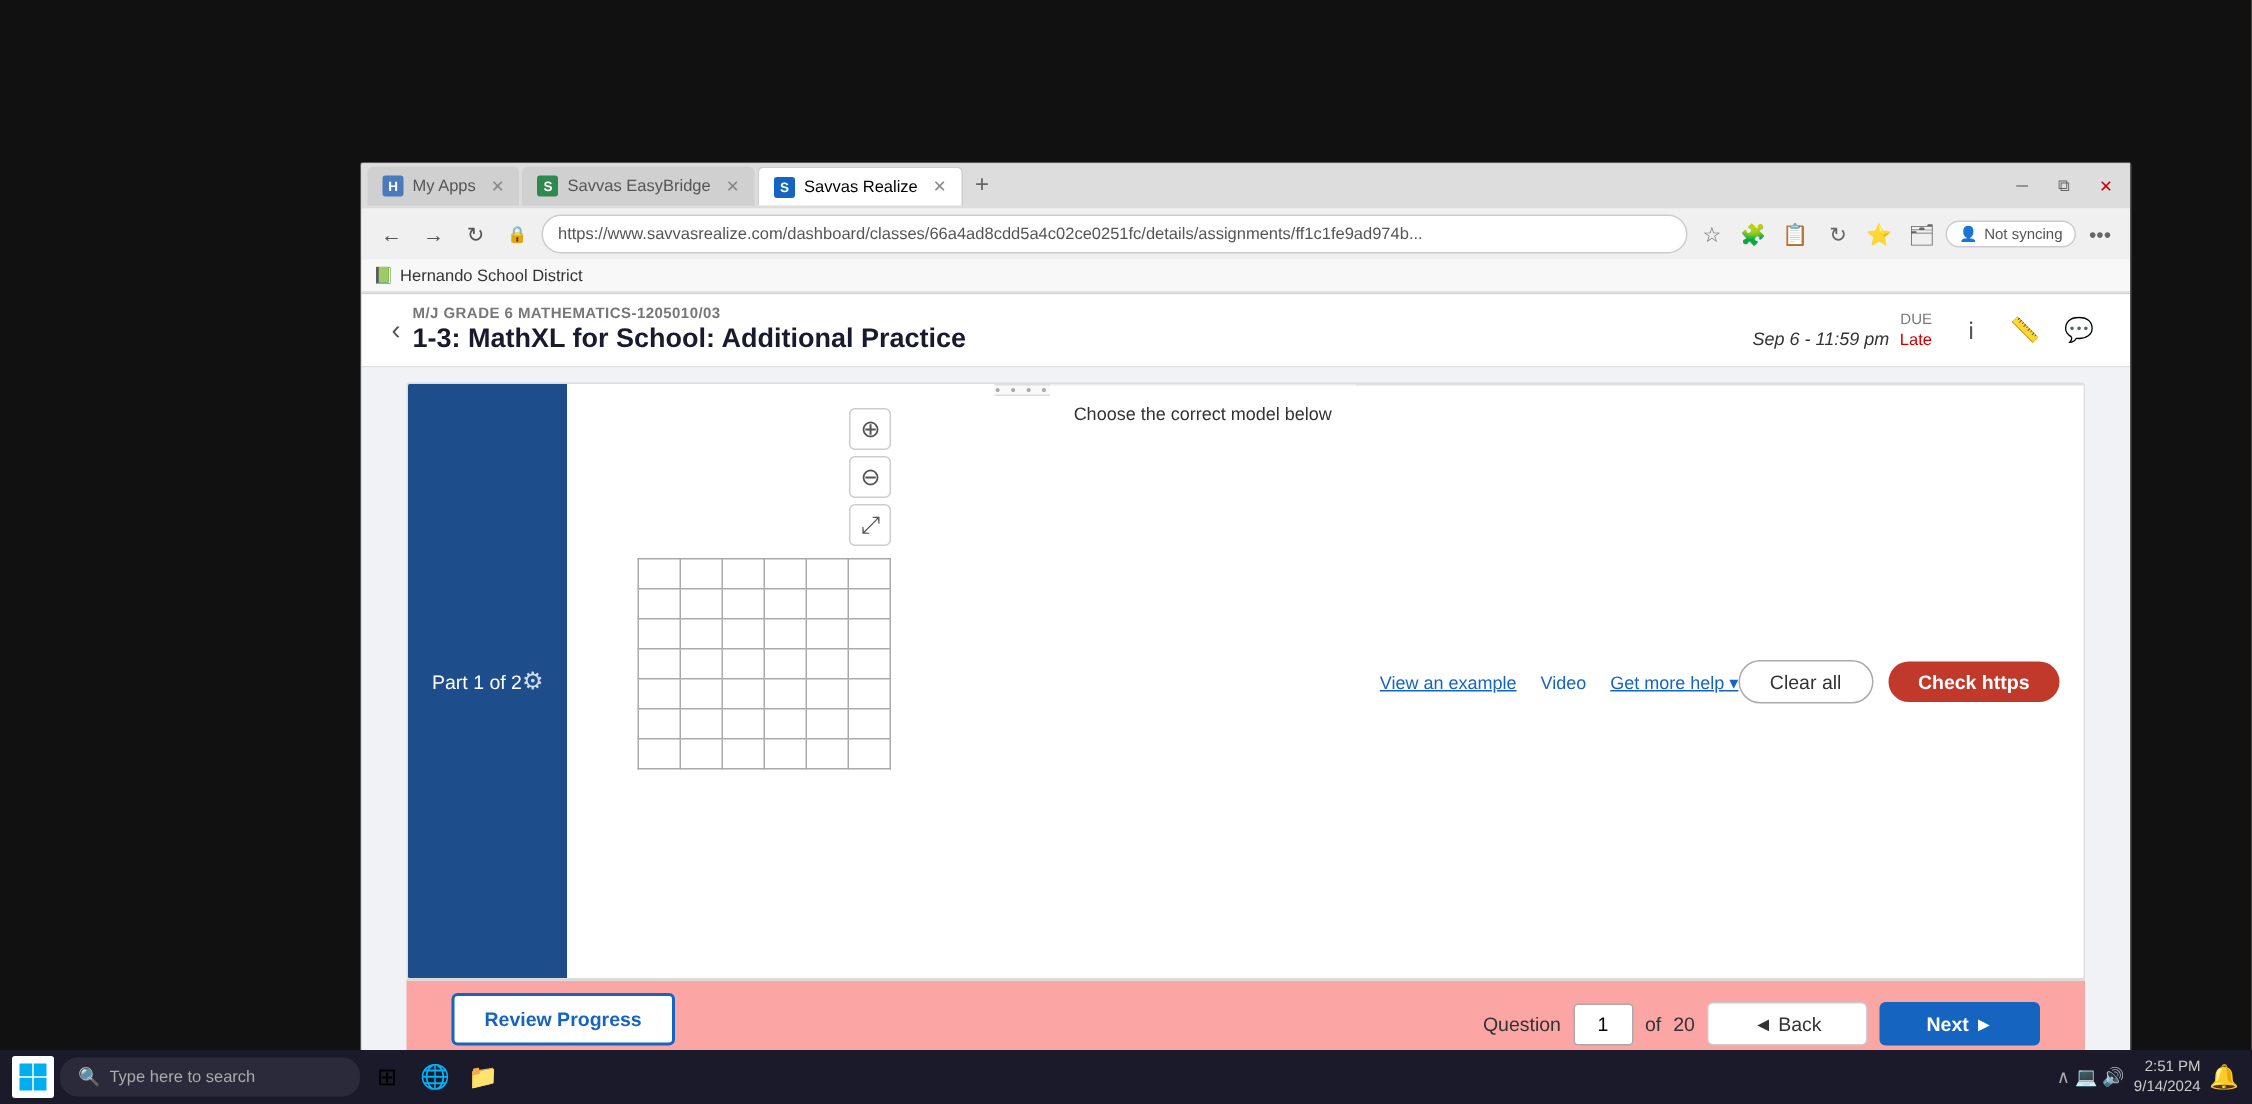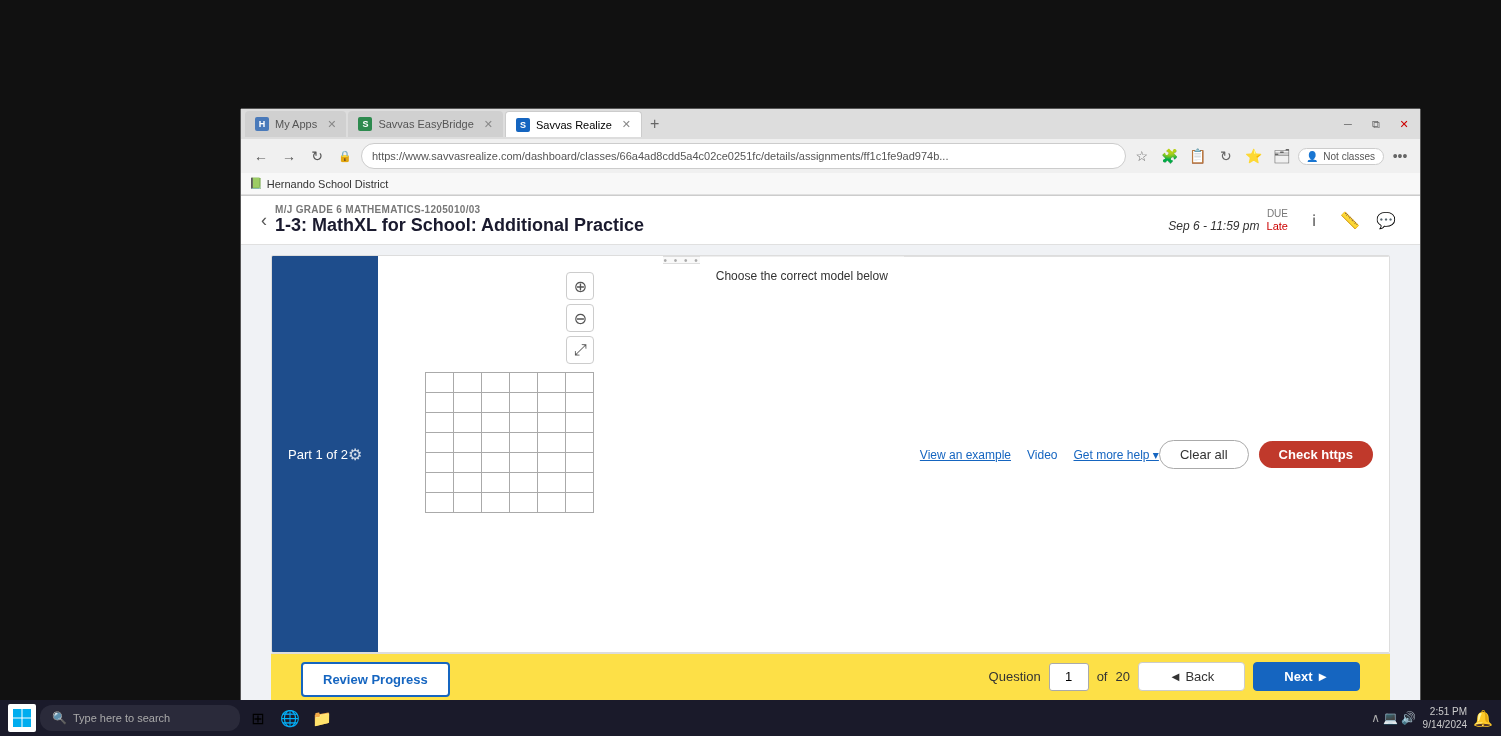--- a/index.html
+++ b/index.html
@@ -358,25 +358,25 @@
       border-radius: 20px;
       background: #c0392b;
       color: #fff;
       font-size: 13px;
       cursor: pointer;
       font-weight: 600;
     }
 
     
     .footer-nav {
-      background: #fde047;
+      background: #fca5a5;
       padding: 8px 30px;
       display: flex;
       justify-content: space-between;
-      align-items: flex-start;
+      align-items: flex-end;
       border-top: 1px solid #ddd;
     }
 
     .review-btn {
       padding: 8px 20px;
       border: 2px solid #1565c0;
       border-radius: 4px;
       background: #fff;
       color: #1565c0;
       font-size: 13px;
@@ -514,21 +514,21 @@
         </div>
         <div class="nav-icons-right">
           <div class="nav-icon-btn">☆</div>
           <div class="nav-icon-btn">🧩</div>
           <div class="nav-icon-btn">📋</div>
           <div class="nav-icon-btn">↻</div>
           <div class="nav-icon-btn">⭐</div>
           <div class="nav-icon-btn">🗂</div>
           <div class="sync-btn">
             <span>👤</span>
-            <span style="font-size:10px;">Not classes</span>
+            <span style="font-size:10px;">Not syncing</span>
           </div>
           <div class="nav-icon-btn">•••</div>
         </div>
       </div>
 
       <div class="bookmark-bar">
         <span style="font-size:11px;">📗</span>
         <span style="cursor:pointer; font-size:11px;">Hernando School District</span>
       </div>
     </div>

